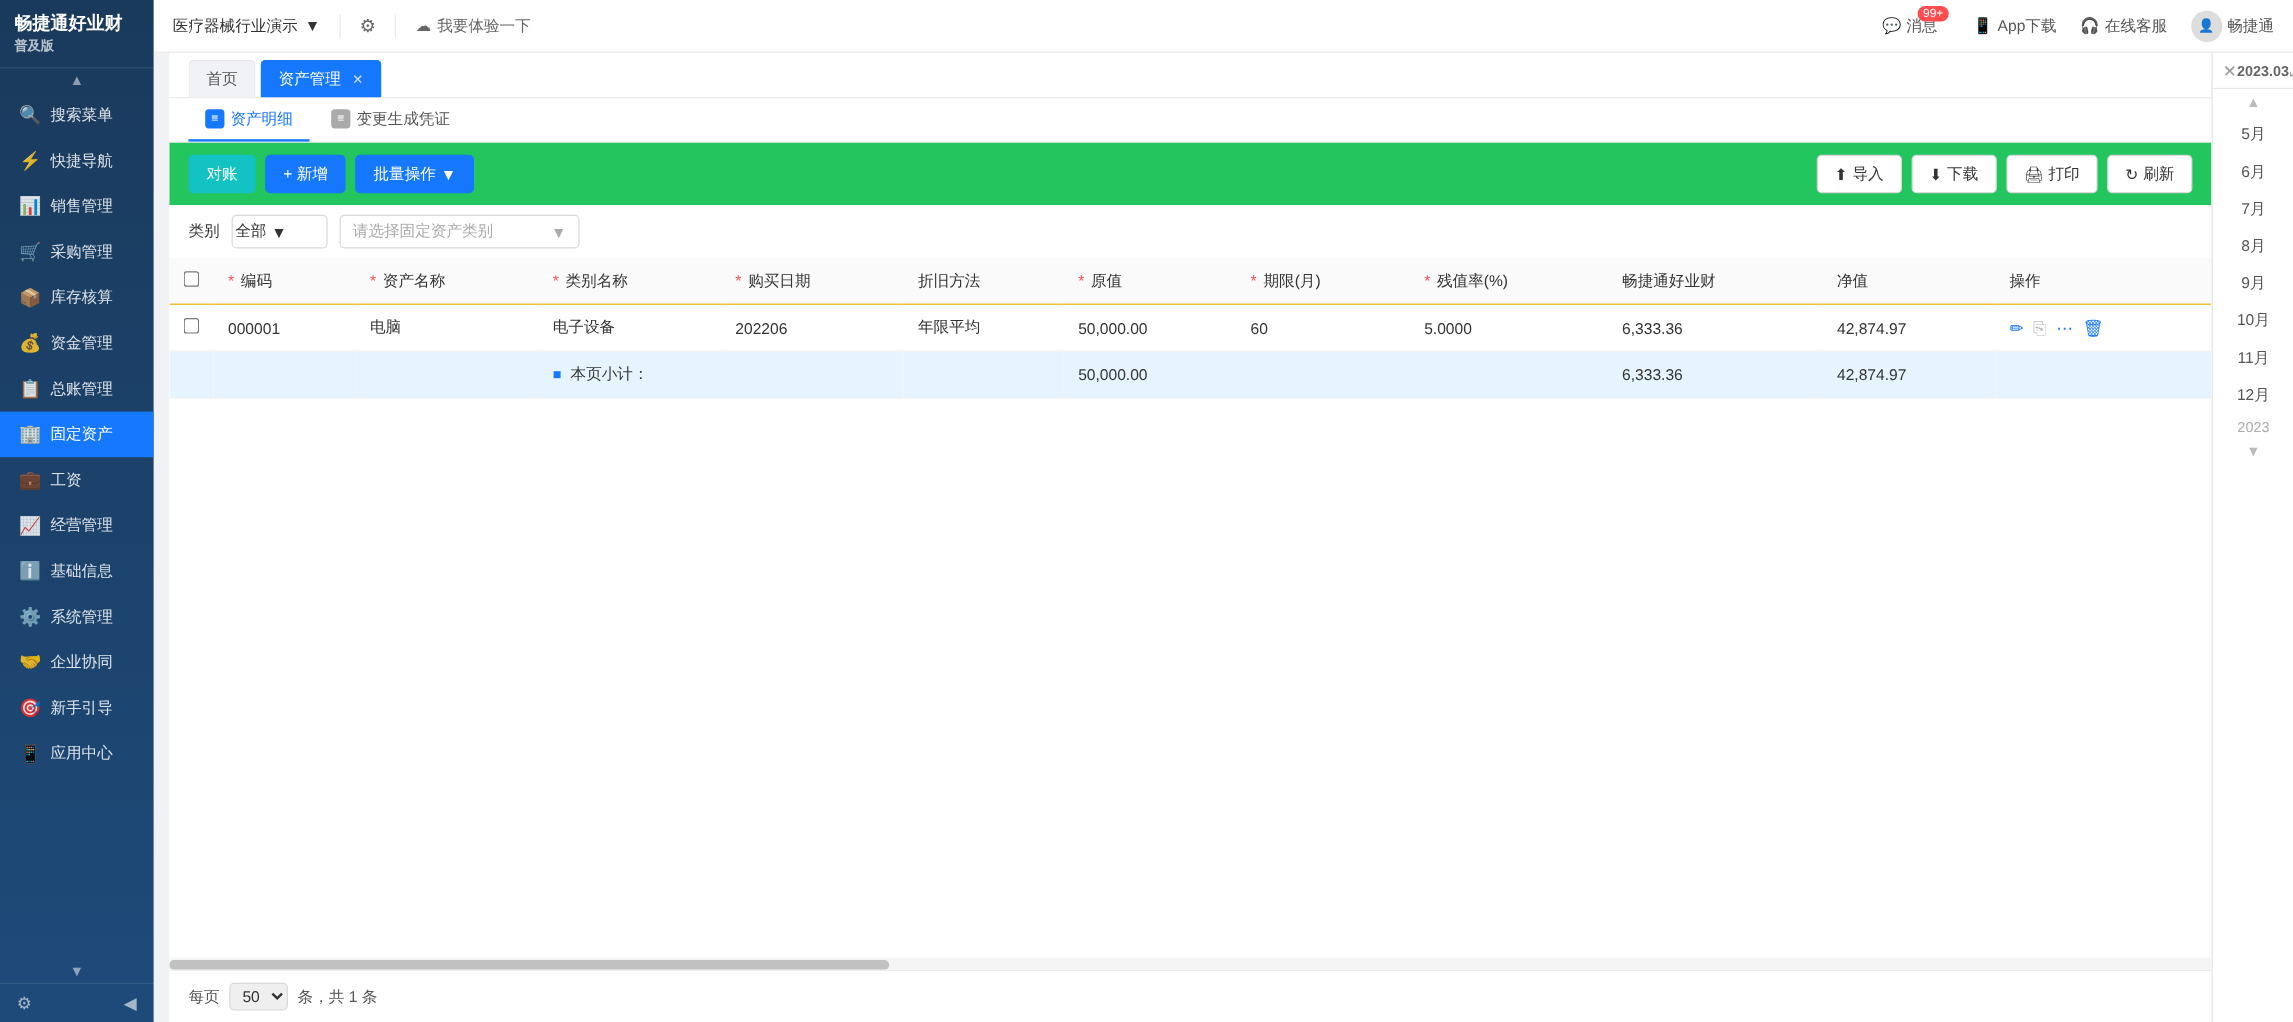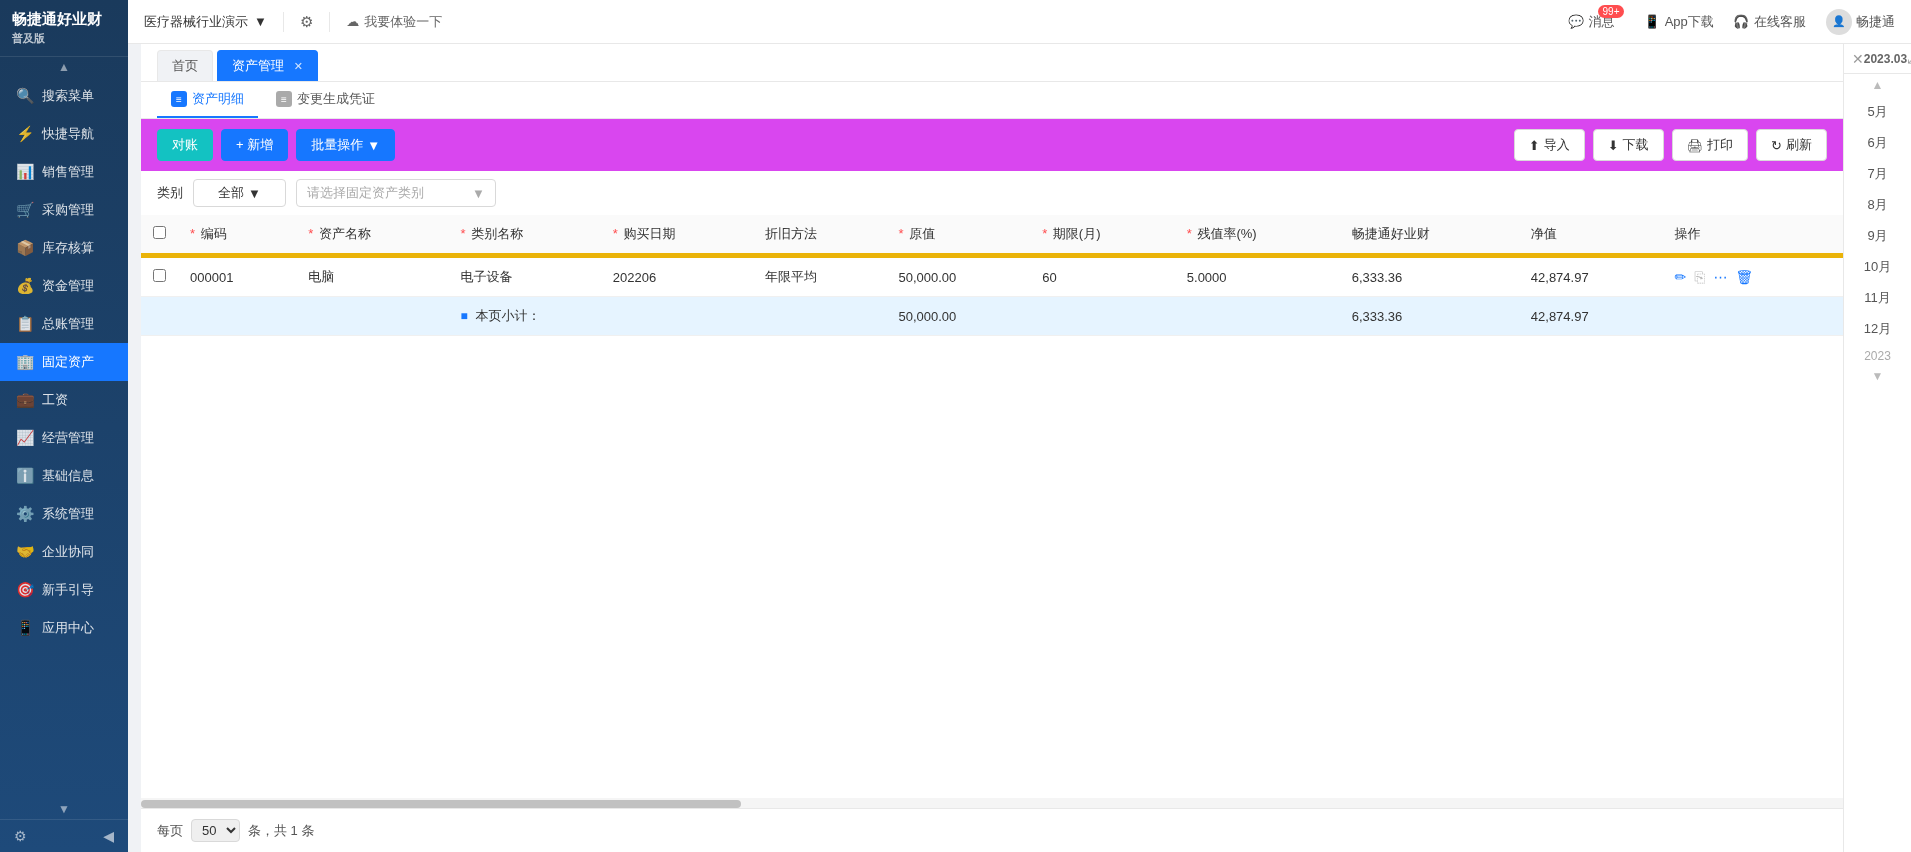--- a/index.html
+++ b/index.html
@@ -202,21 +202,21 @@
       font-size: 10px;
     }
     .sub-tab-icon.gray { background: #aaa; }
 
     
     .toolbar {
       display: flex;
       align-items: center;
       gap: 8px;
       padding: 10px 16px;
-      background: #d946ef;
+      background: #22c55e;
       flex-shrink: 0;
     }
     .toolbar-right { margin-left: auto; display: flex; align-items: center; gap: 8px; }
     .btn {
       padding: 6px 14px;
       border-radius: 4px;
       border: 1px solid #d9d9d9;
       background: white;
       cursor: pointer;
       font-size: 13px;
@@ -237,21 +237,21 @@
       background: white;
       flex-shrink: 0;
     }
     .filter-label { font-size: 13px; color: #333; }
     .filter-select {
       display: flex;
       align-items: center;
       gap: 4px;
       border: 1px solid #d9d9d9;
       border-radius: 4px;
-      padding: 4px 24px;
+      padding: 4px 2px;
       font-size: 13px;
       color: #333;
       cursor: pointer;
       min-width: 80px;
     }
     .filter-select-wide {
       display: flex;
       align-items: center;
       gap: 4px;
       border: 1px solid #d9d9d9;
@@ -268,21 +268,21 @@
     
     .table-wrap { flex: 1; overflow: auto; background: white; }
     table { width: 100%; border-collapse: collapse; }
     thead tr { background: #fafafa; }
     th {
       padding: 10px 12px;
       text-align: left;
       font-weight: 500;
       font-size: 13px;
       color: #333;
-      border-bottom: 5px solid #eab308;
+      border-bottom: 1px solid #eab308;
       white-space: nowrap;
     }
     th .required { color: #ff4d4f; margin-right: 2px; }
     td {
       padding: 10px 12px;
       font-size: 13px;
       color: #333;
       border-bottom: 1px solid #f0f0f0;
       white-space: nowrap;
     }

